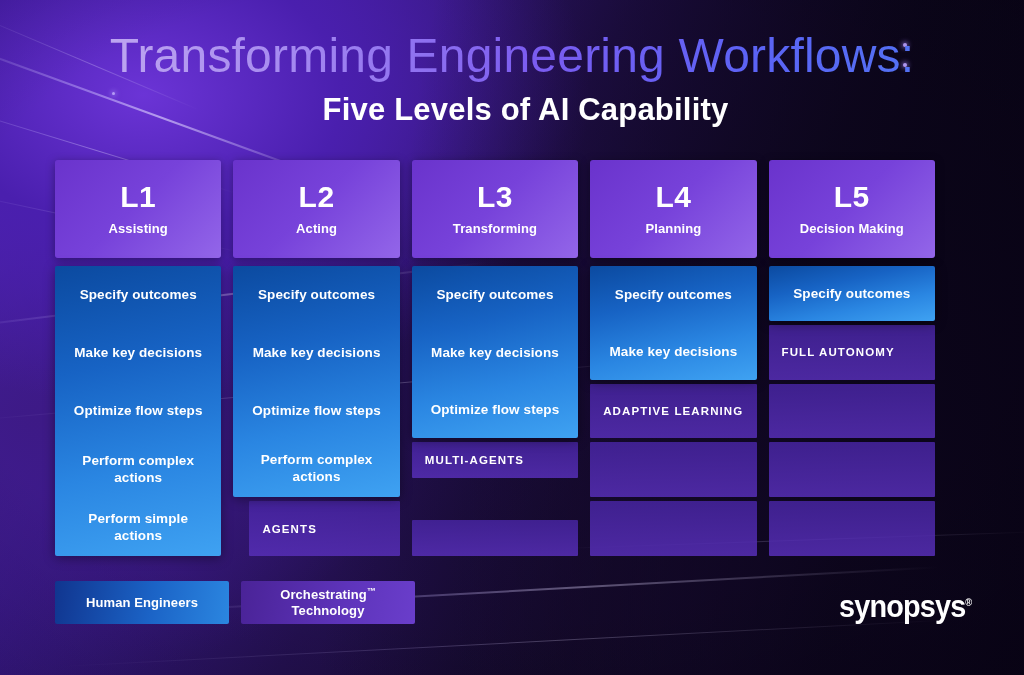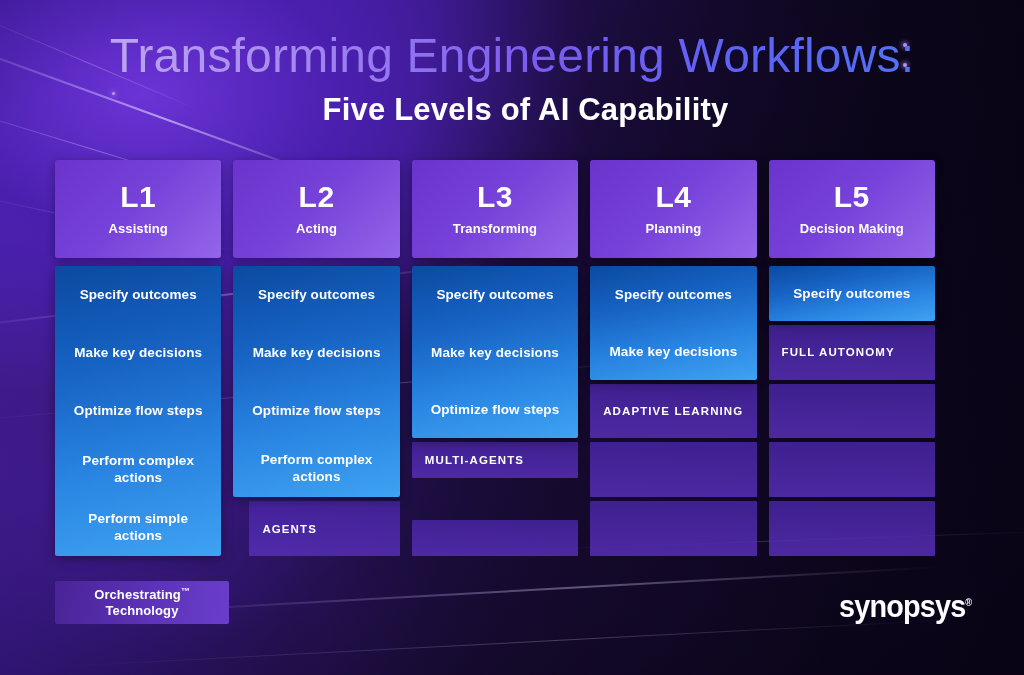--- a/index.html
+++ b/index.html
@@ -393,20 +393,23 @@
           <div class="blue-block" style="height: 54.8px;">
             <div class="blue-cell">
               <span>Specify outcomes</span>
             </div>
           </div>
         </div>
       </div>
     </div>
 
   <div class="legend" id="legend">
+      <div class="legend-item legend-blue">
+        <div><span>Human Engineers</span></div>
+      </div>
       <div class="legend-item legend-purple">
         <div><span>Orchestrating</span><span class="tm">™</span><br><span>Technology</span></div>
       </div>
     </div>
 
   <div class="logo"><span>synopsys</span><span class="reg">®</span></div>
 
 </div>
 
 </body></html>

